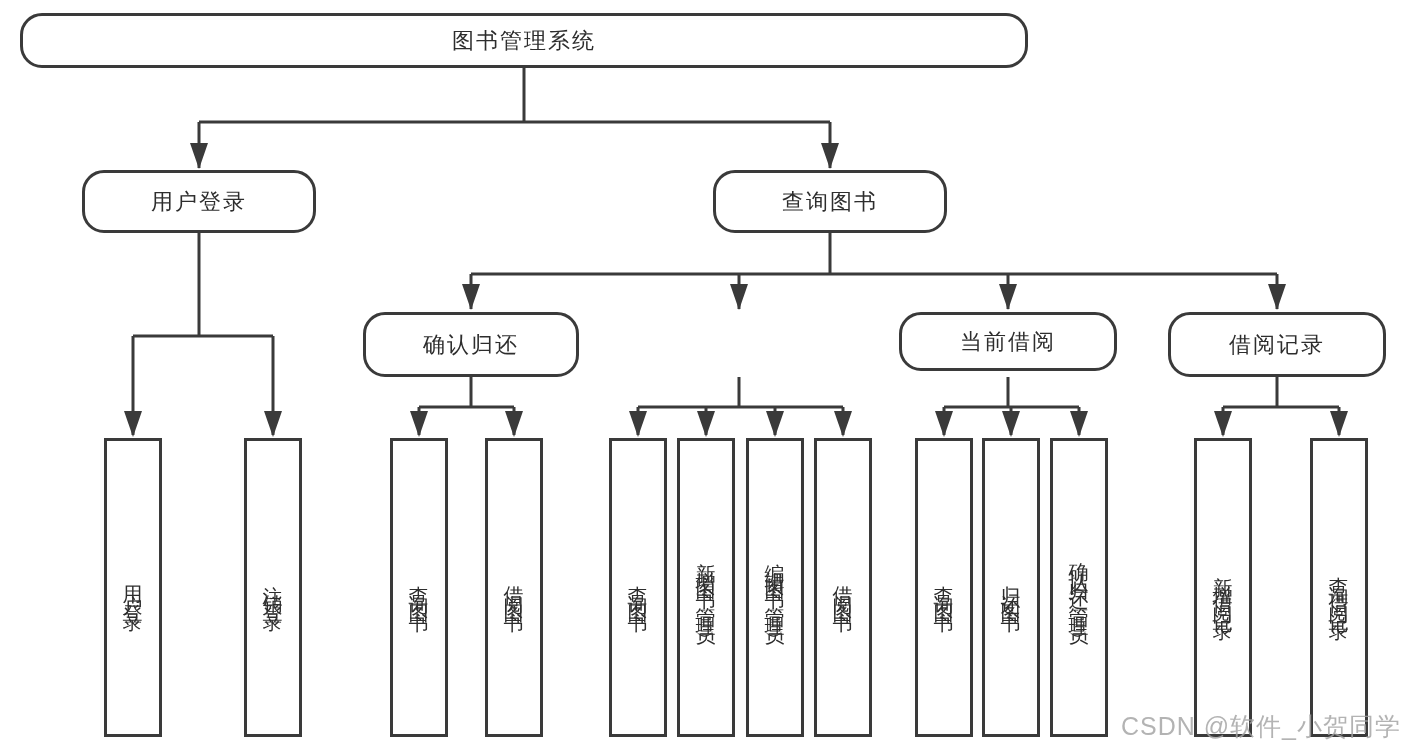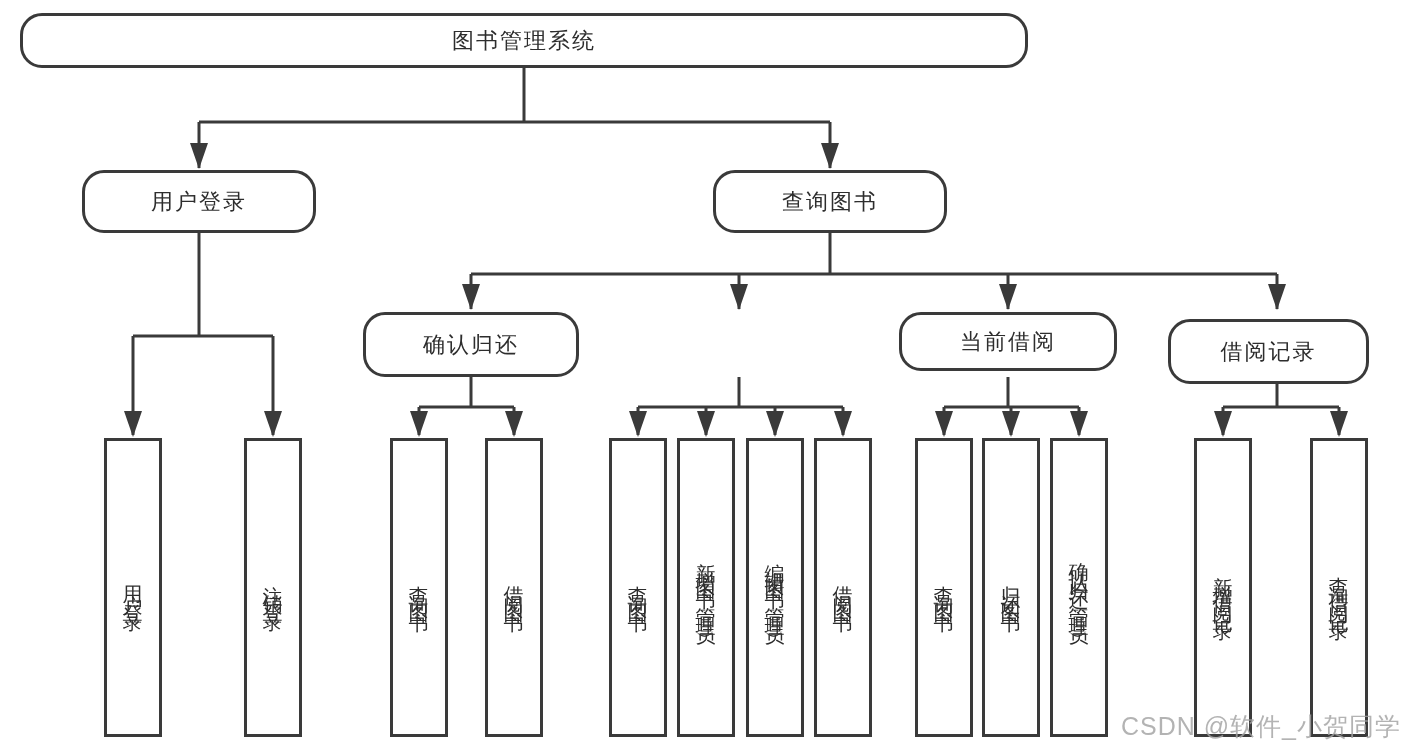--- a/index.html
+++ b/index.html
@@ -104,21 +104,21 @@
   <div class="node h-node" style="left:713px; top:170px; width:234px; height:63px">
     <span>查询图书</span>
   </div>
 
   <div class="node h-node" style="left:363px; top:312px; width:216px; height:65px">
     <span>确认归还</span>
   </div>
   <div class="node h-node" style="left:899px; top:312px; width:218px; height:59px">
     <span>当前借阅</span>
   </div>
-  <div class="node h-node" style="left:1168px; top:319px; width:201px; height:65px">
+  <div class="node h-node" style="left:1168px; top:312px; width:218px; height:65px">
     <span>借阅记录</span>
   </div>
 
   <div class="node leaf" style="left:104px; top:438px; width:58px; height:299px">
     <span>用户登录</span>
   </div>
   <div class="node leaf" style="left:244px; top:438px; width:58px; height:299px">
     <span>注销登录</span>
   </div>
 

